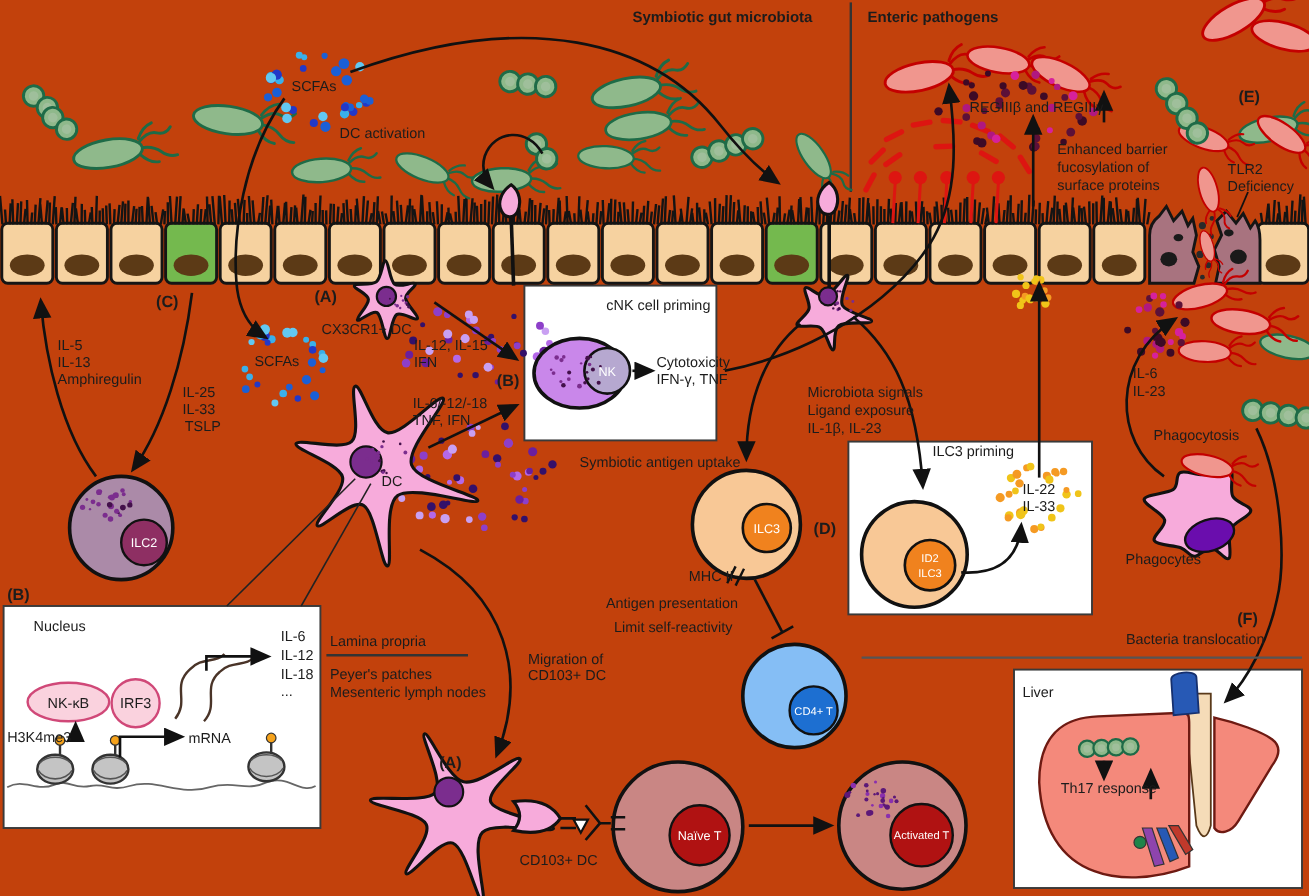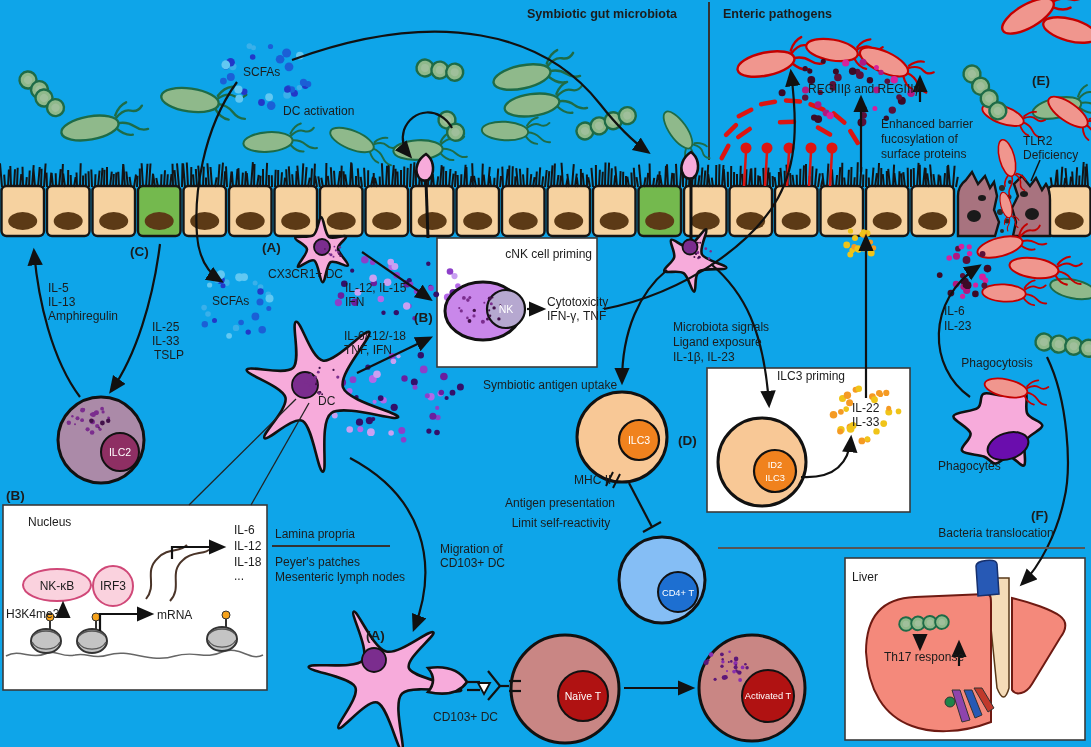--- a/index.html
+++ b/index.html
@@ -1,16 +1,16 @@
 <!DOCTYPE html>
 <html><head>
 <meta charset="utf-8">
 <style>
   html,body{margin:0;padding:0;background:#fff;}
-  #fig{position:relative;width:1091px;height:747px;background:#0ea5e9;overflow:hidden;}
+  #fig{position:relative;width:1091px;height:747px;background:#c2410c;overflow:hidden;}
   svg{display:block;}
   text{font-family:"Liberation Sans",sans-serif;fill:#1c1c1c;}
   .t{font-size:12px;}
   .tb{font-size:12.5px;font-weight:bold;}
   .pl{font-size:13.5px;font-weight:bold;}
   .cw{font-size:10.5px;fill:#fff;}
   .cws{font-size:9.3px;fill:#fff;}
   .boxr{fill:#fff;stroke:#3a3a3a;stroke-width:1.6;}
   .ar{fill:none;stroke:#111;stroke-width:2.2;marker-end:url(#ah);}
   .ln{fill:none;stroke:#111;stroke-width:2.2;}

